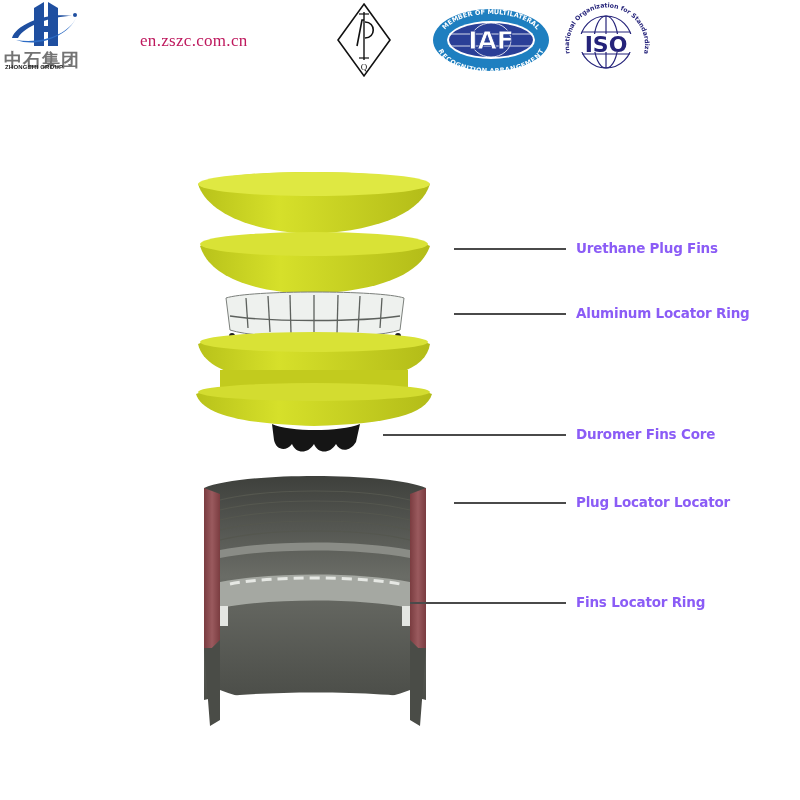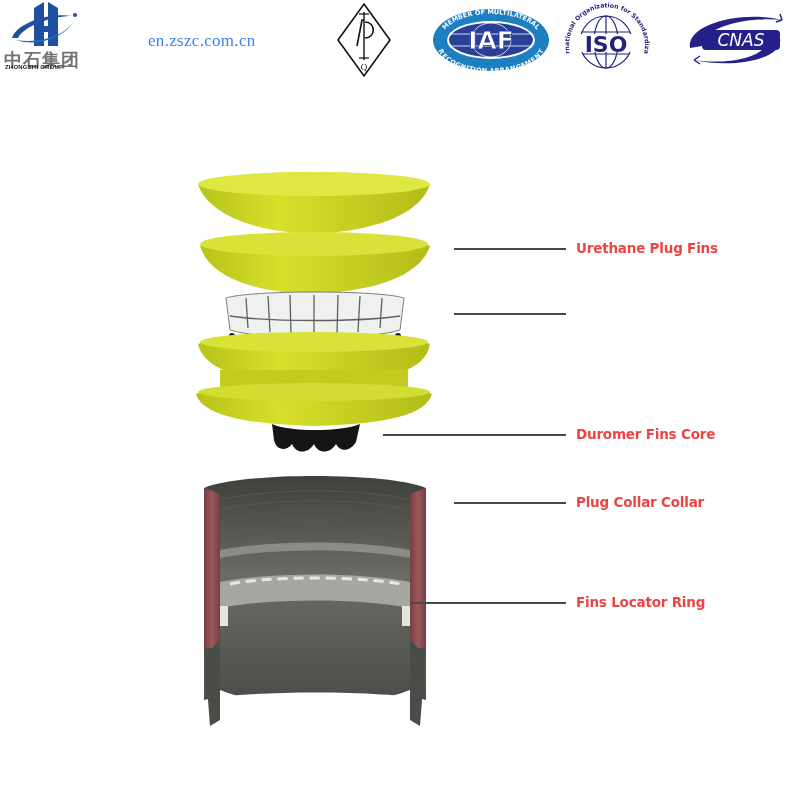--- a/index.html
+++ b/index.html
@@ -1,22 +1,22 @@
 <!DOCTYPE html>
 <html><head>
 <meta charset="utf-8">
 <style>
   html,body{margin:0;padding:0;background:#ffffff;}
   body{width:800px;height:800px;position:relative;overflow:hidden;font-family:"Liberation Sans",sans-serif;}
   .abs{position:absolute;}
   .header{left:0;top:0;width:800px;height:80px;}
-  .site-url{left:140px;top:31px;font-family:"Liberation Serif",serif;font-size:17px;color:#3b82f6;letter-spacing:0.3px;margin-left:8px;}
+  .site-url{left:140px;top:31px;font-family:"Liberation Serif",serif;font-size:17px;color:#be185d;letter-spacing:0.3px;}
   .cn-name{left:4px;top:48px;font-size:18px;font-weight:bold;color:#737373;letter-spacing:1px;}
   .en-name{left:5px;top:64px;font-size:6px;font-weight:bold;color:#1a1a1a;letter-spacing:0.2px;}
-  .label{font-family:"DejaVu Sans",sans-serif;font-weight:bold;font-size:13.5px;color:#ef4444;letter-spacing:-0.2px;}
+  .label{font-family:"DejaVu Sans",sans-serif;font-weight:bold;font-size:13.5px;color:#8b5cf6;letter-spacing:-0.2px;}
   .leader{height:2px;background:#4a4a4a;}
 </style>
 </head>
 <body>
 
 <div class="abs header">
 
   <svg class="abs" style="left:8px;top:2px" width="74" height="46" viewBox="0 0 74 46">
     <path d="M26 6 L36 0 L36 44 L26 44 Z" fill="#1f4fa0"></path>
     <path d="M40 0 L50 6 L50 44 L40 44 Z" fill="#1f4fa0"></path>
@@ -69,30 +69,20 @@
         <line x1="24" y1="30" x2="72" y2="30"></line>
         <line x1="24" y1="52" x2="72" y2="52"></line>
       </g>
       <rect x="20" y="32" width="56" height="18" fill="#fff"></rect>
       <text x="48" y="50" text-anchor="middle" font-family="DejaVu Sans, sans-serif" font-weight="bold" font-size="22" fill="#25237a">ISO</text>
       <path id="isoArc" d="M12 52 A 38 38 0 1 1 86 52" fill="none"></path>
       <text font-family="DejaVu Sans, sans-serif" font-size="6.2" font-weight="bold" fill="#25237a"><textPath href="#isoArc" startOffset="50%" text-anchor="middle">International Organization for Standardization</textPath></text>
     </svg>
   </div>
 
-  <div class="abs" style="left:682px;top:8px;width:116px;height:64px">
-    <svg width="116" height="64" viewBox="0 0 116 64">
-      <path d="M8 40 C 4 16, 60 2, 100 12 C 70 8, 20 18, 20 38 Z" fill="#24228a"></path>
-      <path d="M100 12 L 98 6 M100 12 L 94 14" stroke="#24228a" stroke-width="1.5"></path>
-      <path d="M96 26 C 110 48, 56 62, 12 52 C 52 58, 92 46, 84 28 Z" fill="#24228a"></path>
-      <path d="M12 52 L 18 48 M12 52 L 18 56" stroke="#24228a" stroke-width="1.5"></path>
-      <rect x="20" y="22" width="78" height="20" rx="4" fill="#24228a"></rect>
-      <text x="59" y="38" text-anchor="middle" font-family="DejaVu Sans, sans-serif" font-style="italic" font-size="17" fill="#ffffff">CNAS</text>
-    </svg>
-  </div>
 </div>
 
 <div class="abs" style="left:0;top:80px;width:800px;height:720px">
 
   <svg class="abs" style="left:190px;top:90px" width="260" height="560" viewBox="0 0 260 560">
     <defs>
       <linearGradient id="yel" x1="0" x2="1">
         <stop offset="0" stop-color="#b8c21a"></stop>
         <stop offset="0.35" stop-color="#d6e02a"></stop>
         <stop offset="1" stop-color="#b3bc18"></stop>
@@ -168,16 +158,17 @@
     </g>
   </svg>
 
   <div class="abs leader" style="left:454px;top:168px;width:112px"></div>
   <div class="abs leader" style="left:454px;top:233px;width:112px"></div>
   <div class="abs leader" style="left:383px;top:354px;width:183px"></div>
   <div class="abs leader" style="left:454px;top:422px;width:112px"></div>
   <div class="abs leader" style="left:410px;top:522px;width:156px"></div>
 
   <div class="abs label" style="left:576px;top:160px">Urethane Plug Fins</div>
+  <div class="abs label" style="left:576px;top:225px">Aluminum Locator Ring</div>
   <div class="abs label" style="left:576px;top:346px">Duromer Fins Core</div>
-  <div class="abs label" style="left:576px;top:414px">Plug Collar Collar</div>
+  <div class="abs label" style="left:576px;top:414px">Plug Locator Locator</div>
   <div class="abs label" style="left:576px;top:514px">Fins Locator Ring</div>
 </div>
 
 </body></html>

